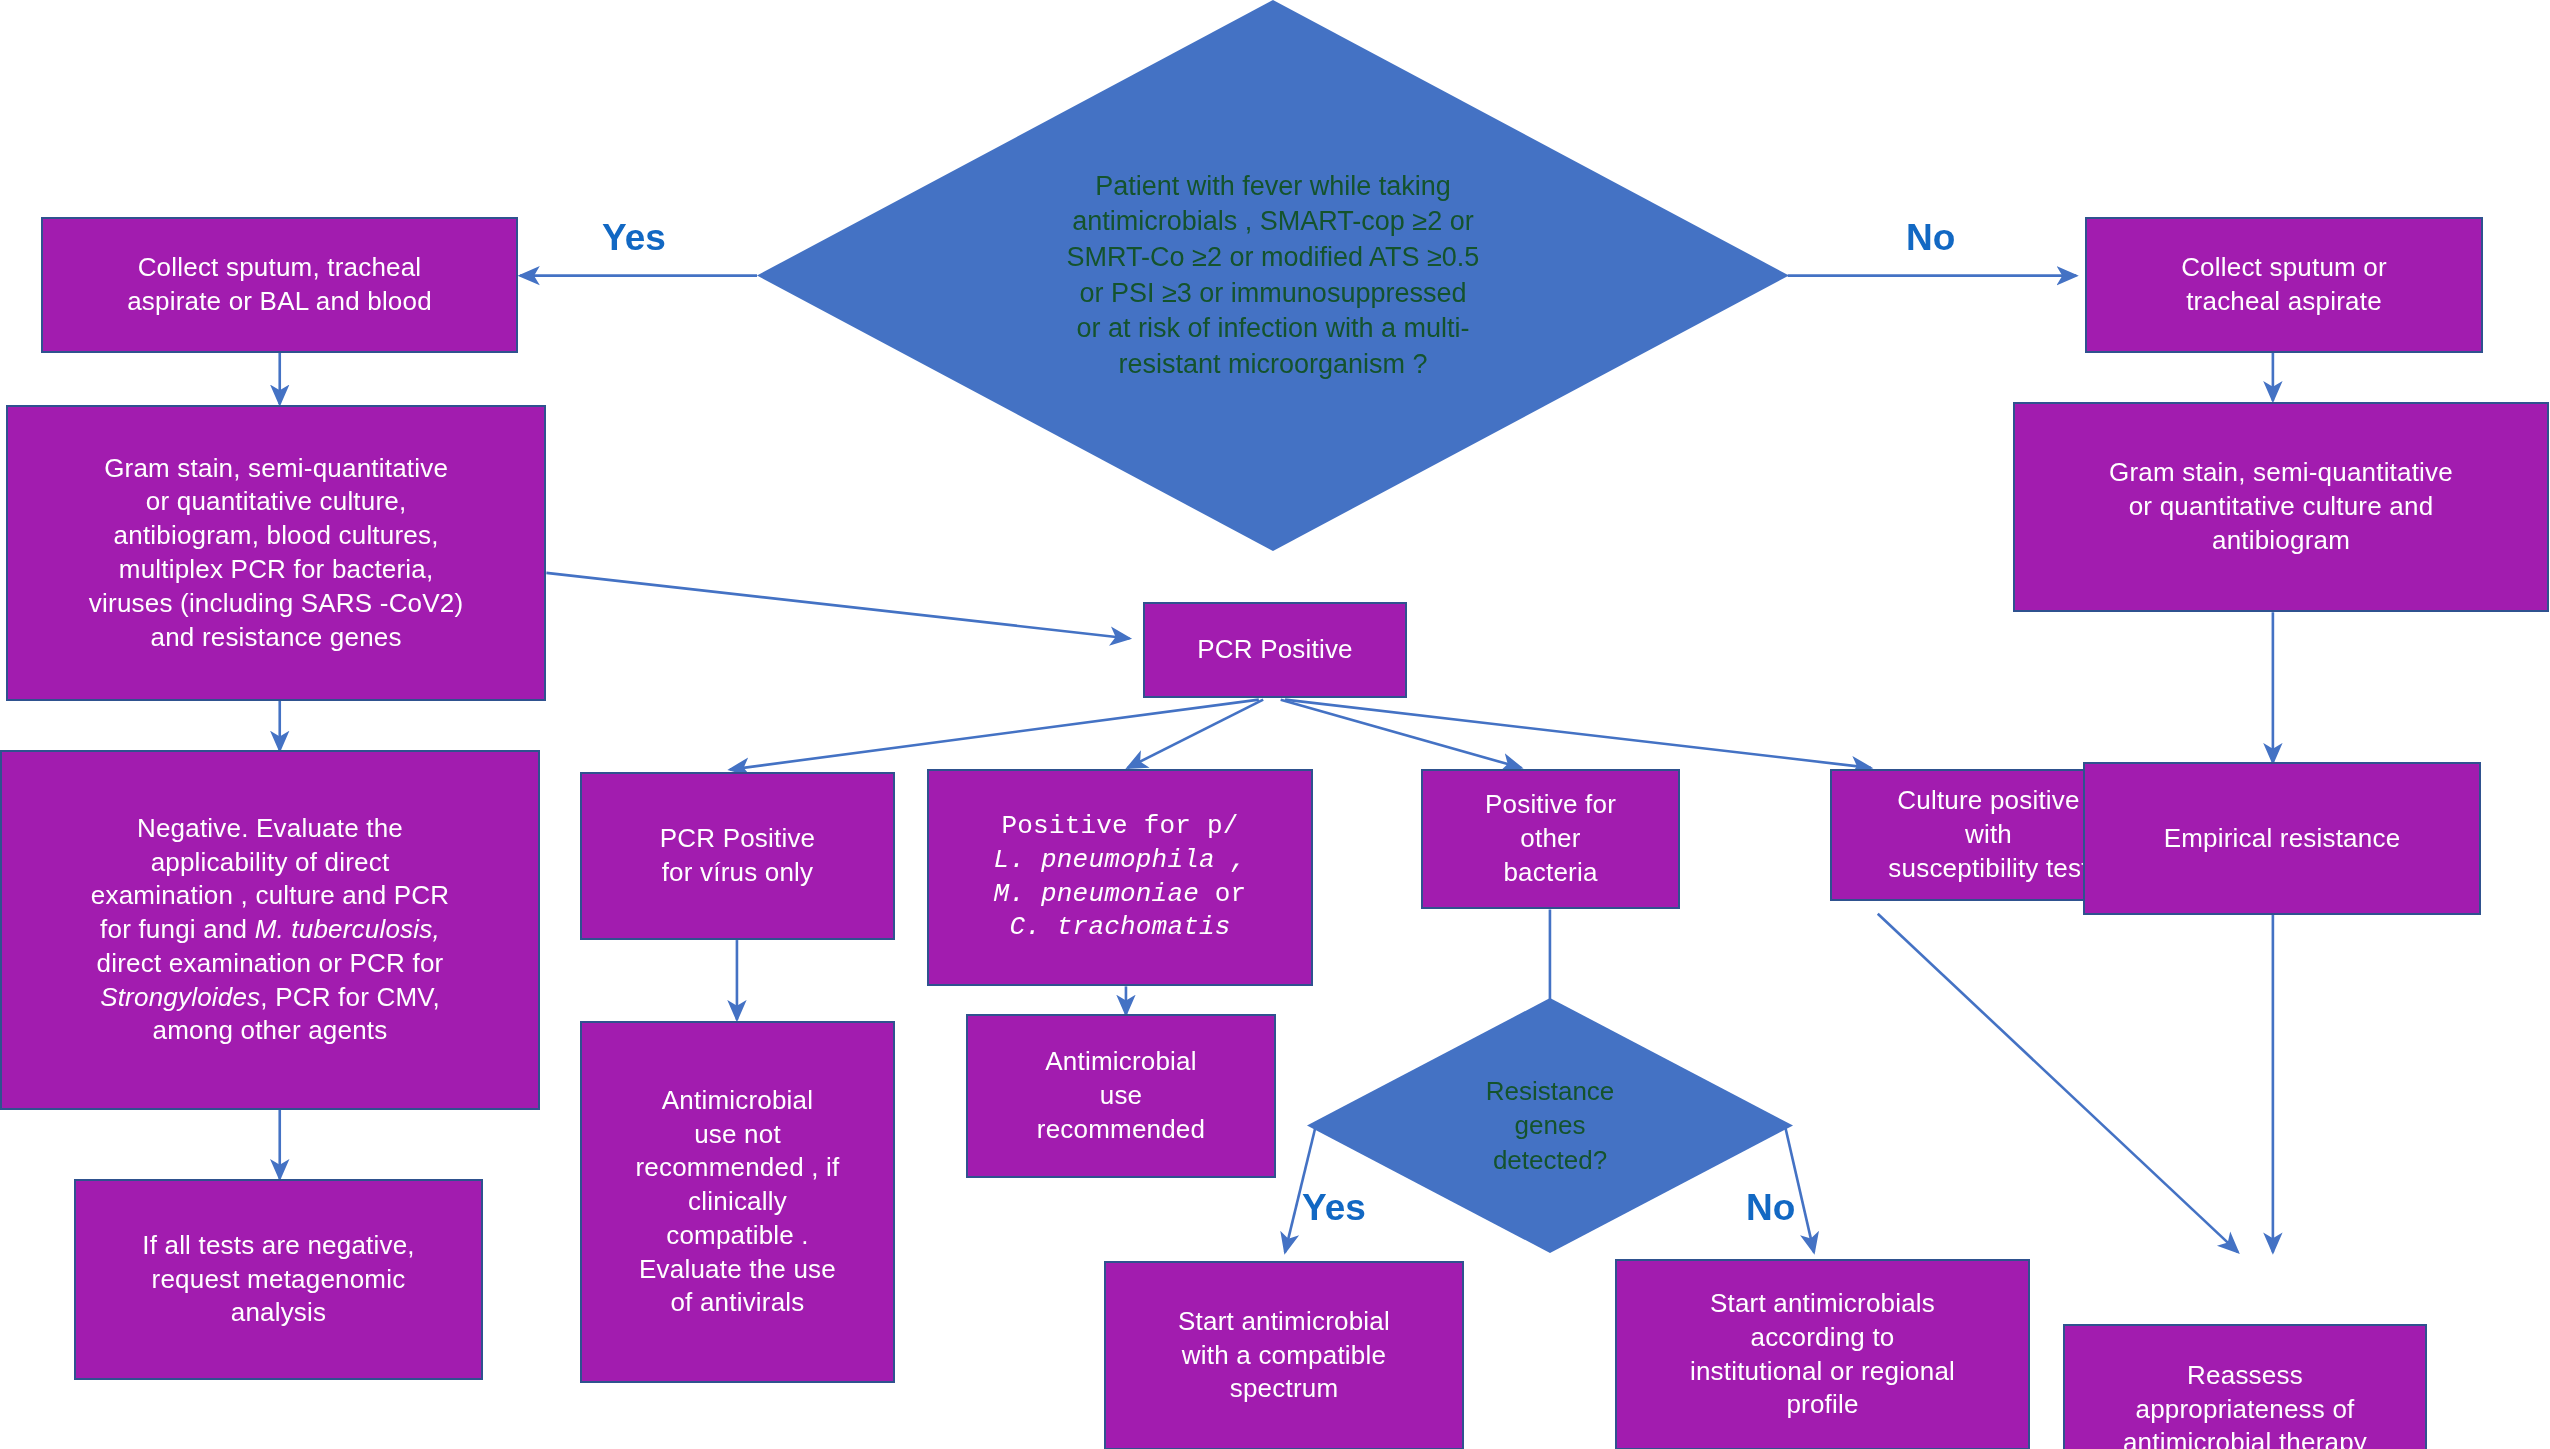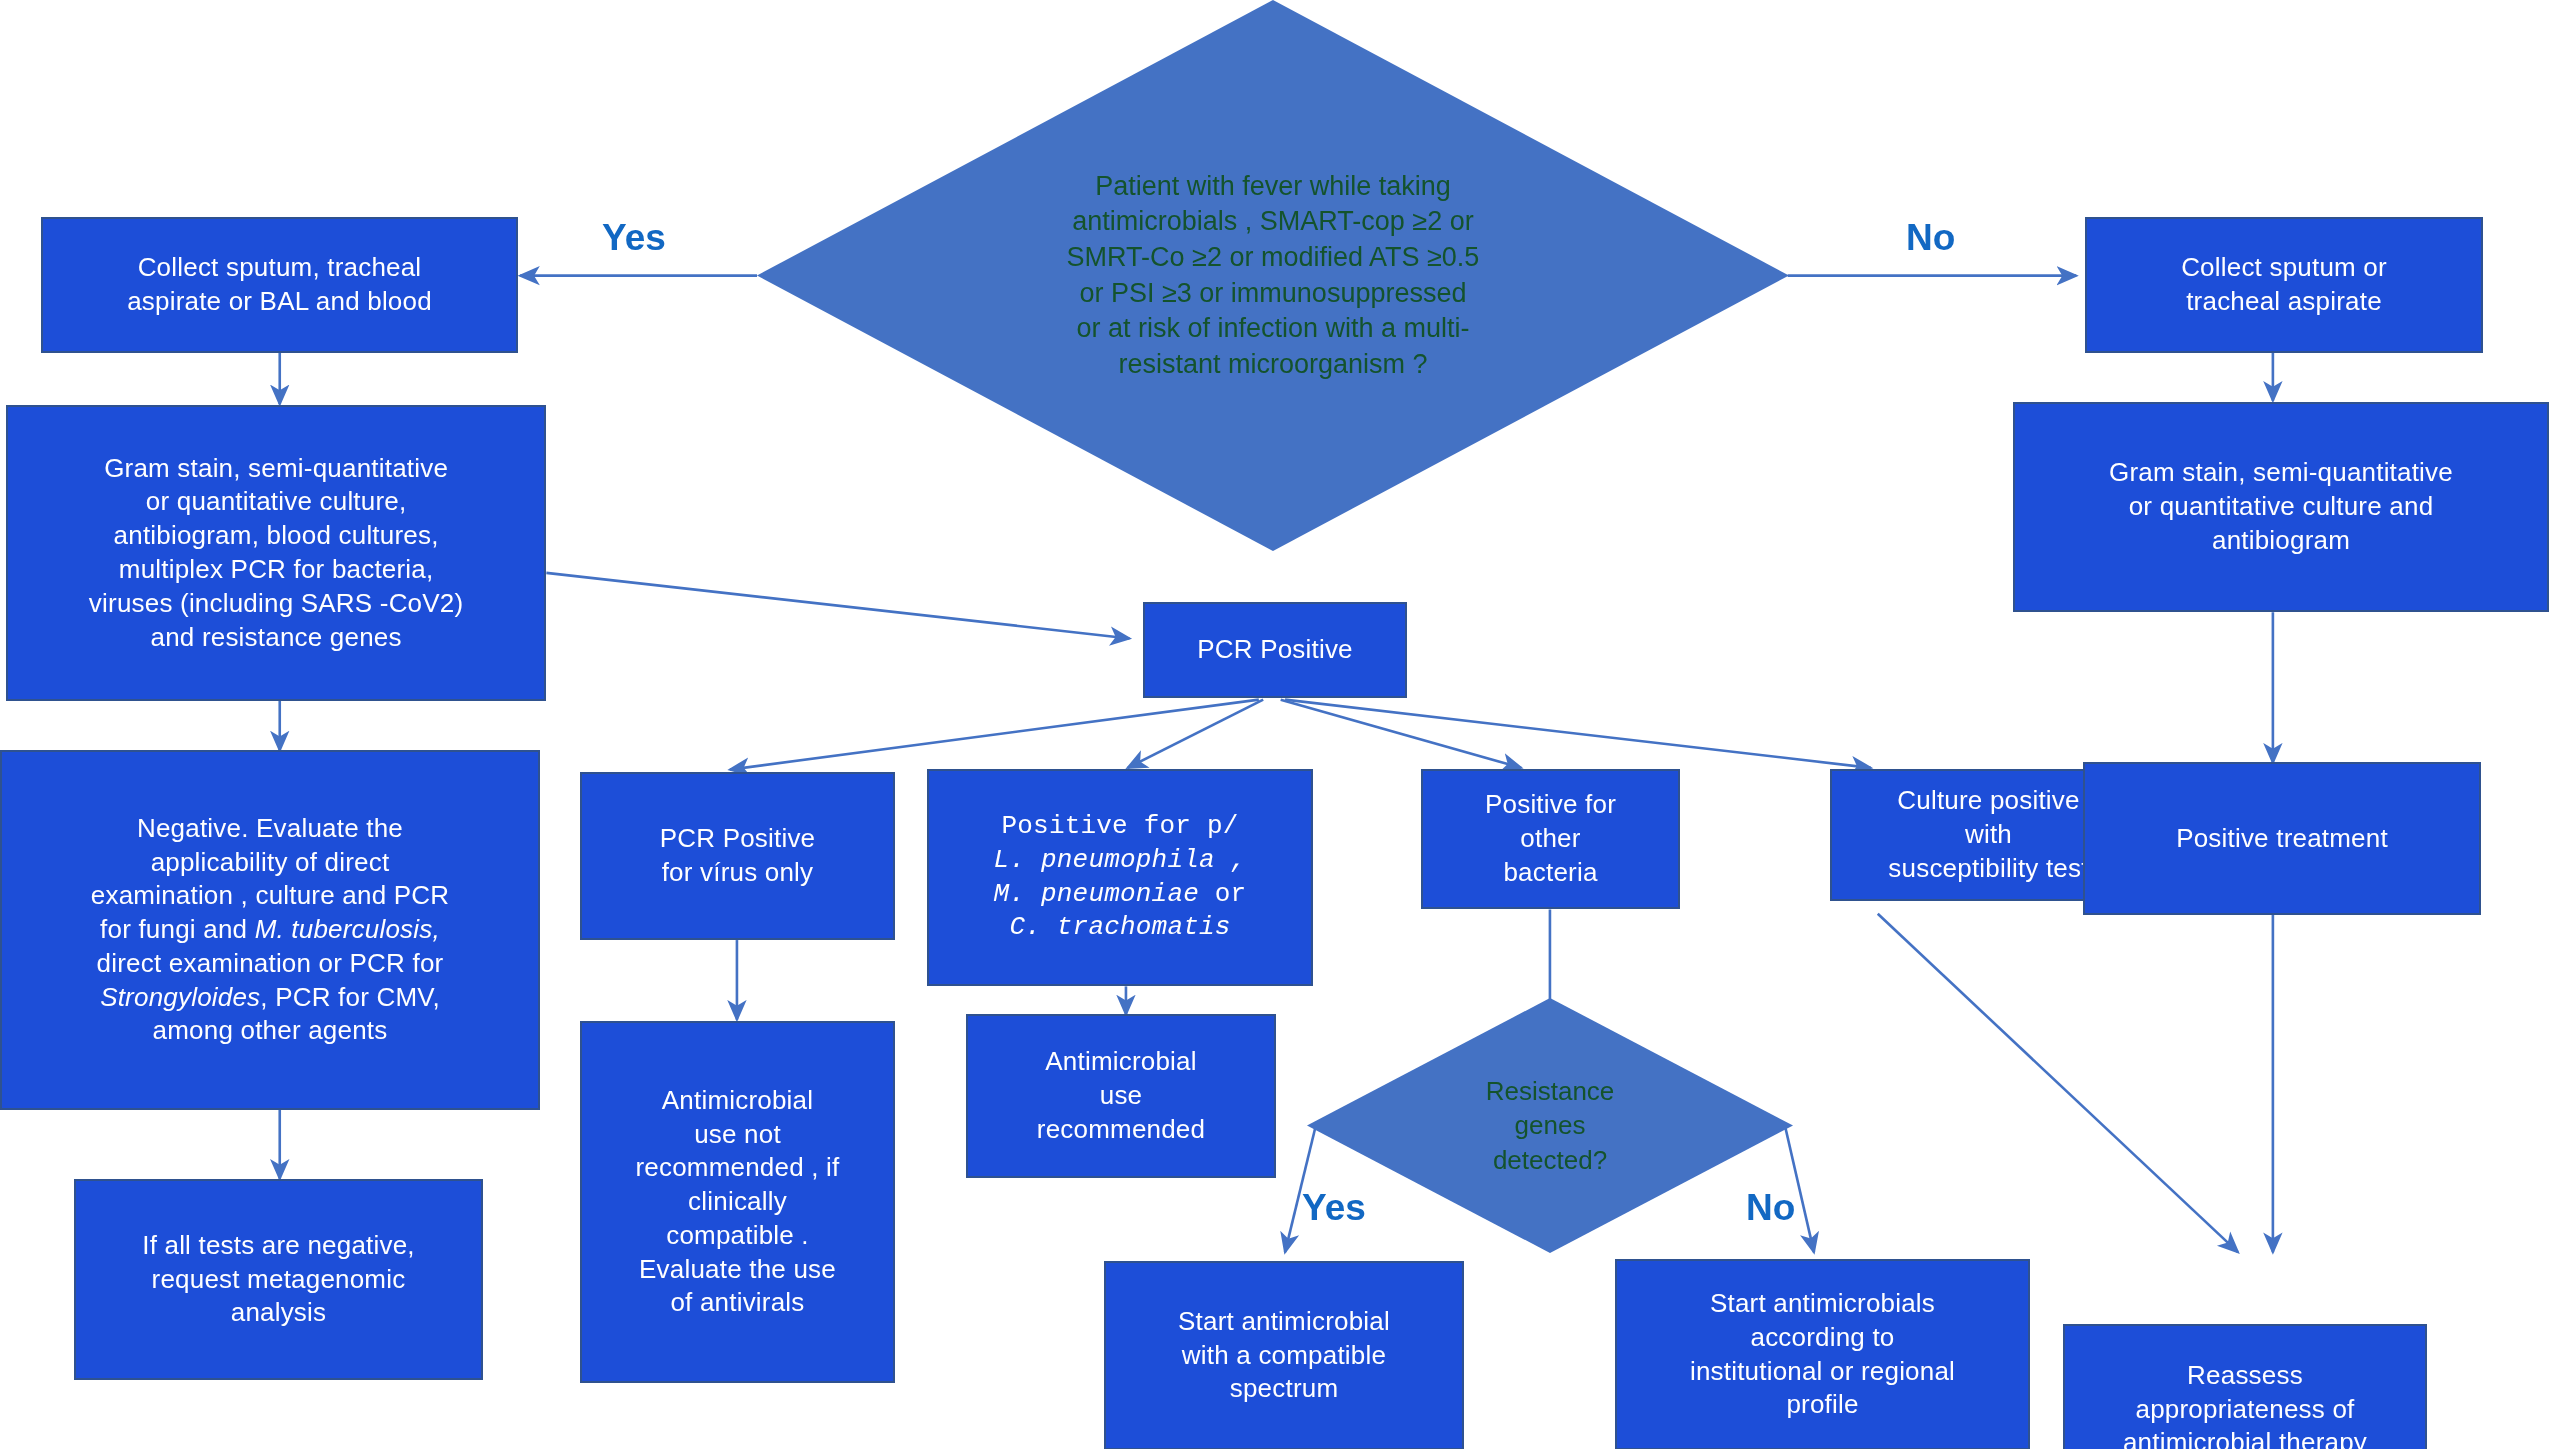--- a/index.html
+++ b/index.html
@@ -13,21 +13,21 @@
   #canvas {
     position: relative;
     width: 2550px;
     height: 1450px;
     background: #ffffff;
     overflow: hidden;
   }
   .node {
     position: absolute;
     box-sizing: border-box;
-    background: #1d4ed8;
+    background: #a21caf;
     border: 2.6px solid #2F528F;
     color: #ffffff;
     display: flex;
     align-items: center;
     justify-content: center;
     text-align: center;
     line-height: 1.30;
     font-weight: 400;
     letter-spacing: 0.2px;
     padding: 3.5px 8.7px;
@@ -202,21 +202,21 @@
 
   <div class="node" style="left:2085px; top:217px; width:398px; height:136px; font-size:26px;">
     <span class="txt">Collect sputum or<br>tracheal aspirate</span>
   </div>
 
   <div class="node" style="left:2013px; top:402px; width:536px; height:210px; font-size:26px;">
     <span class="txt">Gram stain, semi-quantitative<br>or quantitative culture and<br>antibiogram</span>
   </div>
 
   <div class="node" style="left:2083px; top:762px; width:398px; height:153px; font-size:26px;">
-    <span class="txt">Positive treatment</span>
+    <span class="txt">Empirical resistance</span>
   </div>
 
   <div class="node" style="left:2063px; top:1324px; width:364px; height:171px; font-size:26px;">
     <span class="txt">Reassess<br>appropriateness of<br>antimicrobial therapy</span>
   </div>
 
 </div>
 
 
 </body></html>

